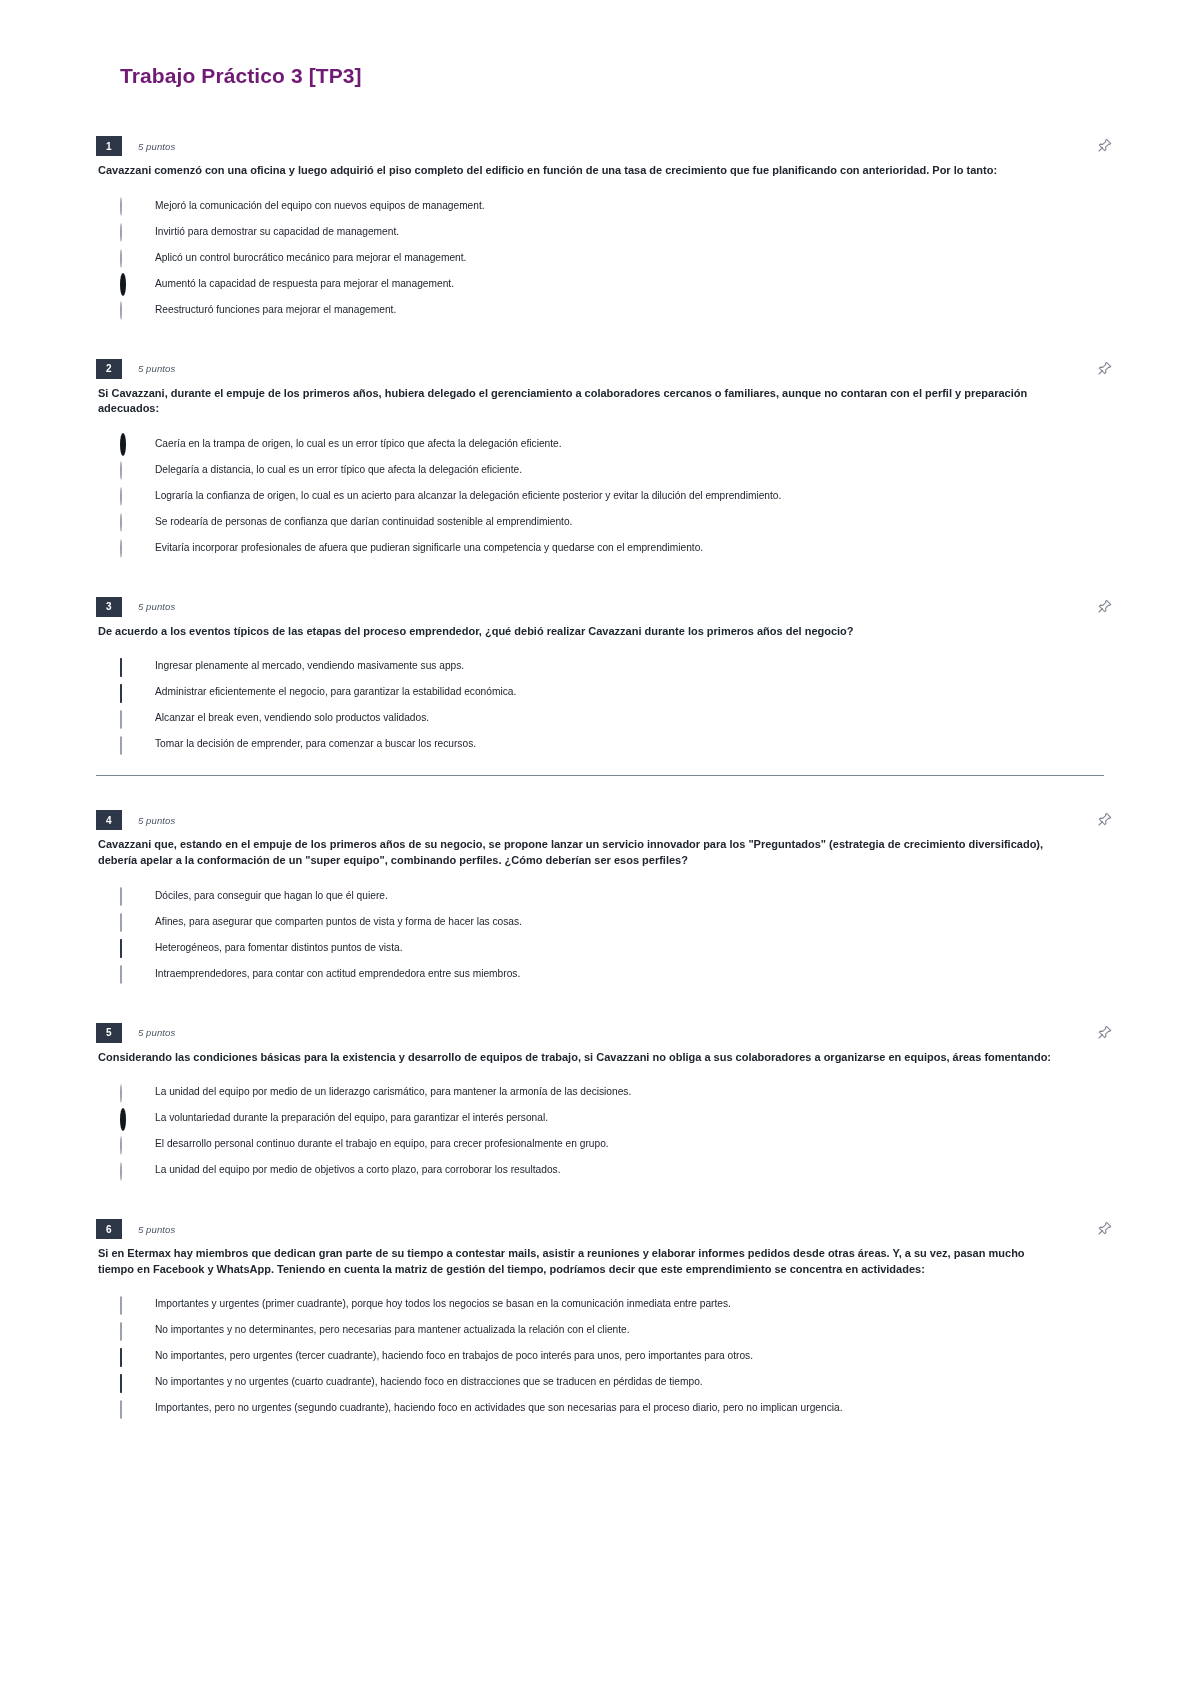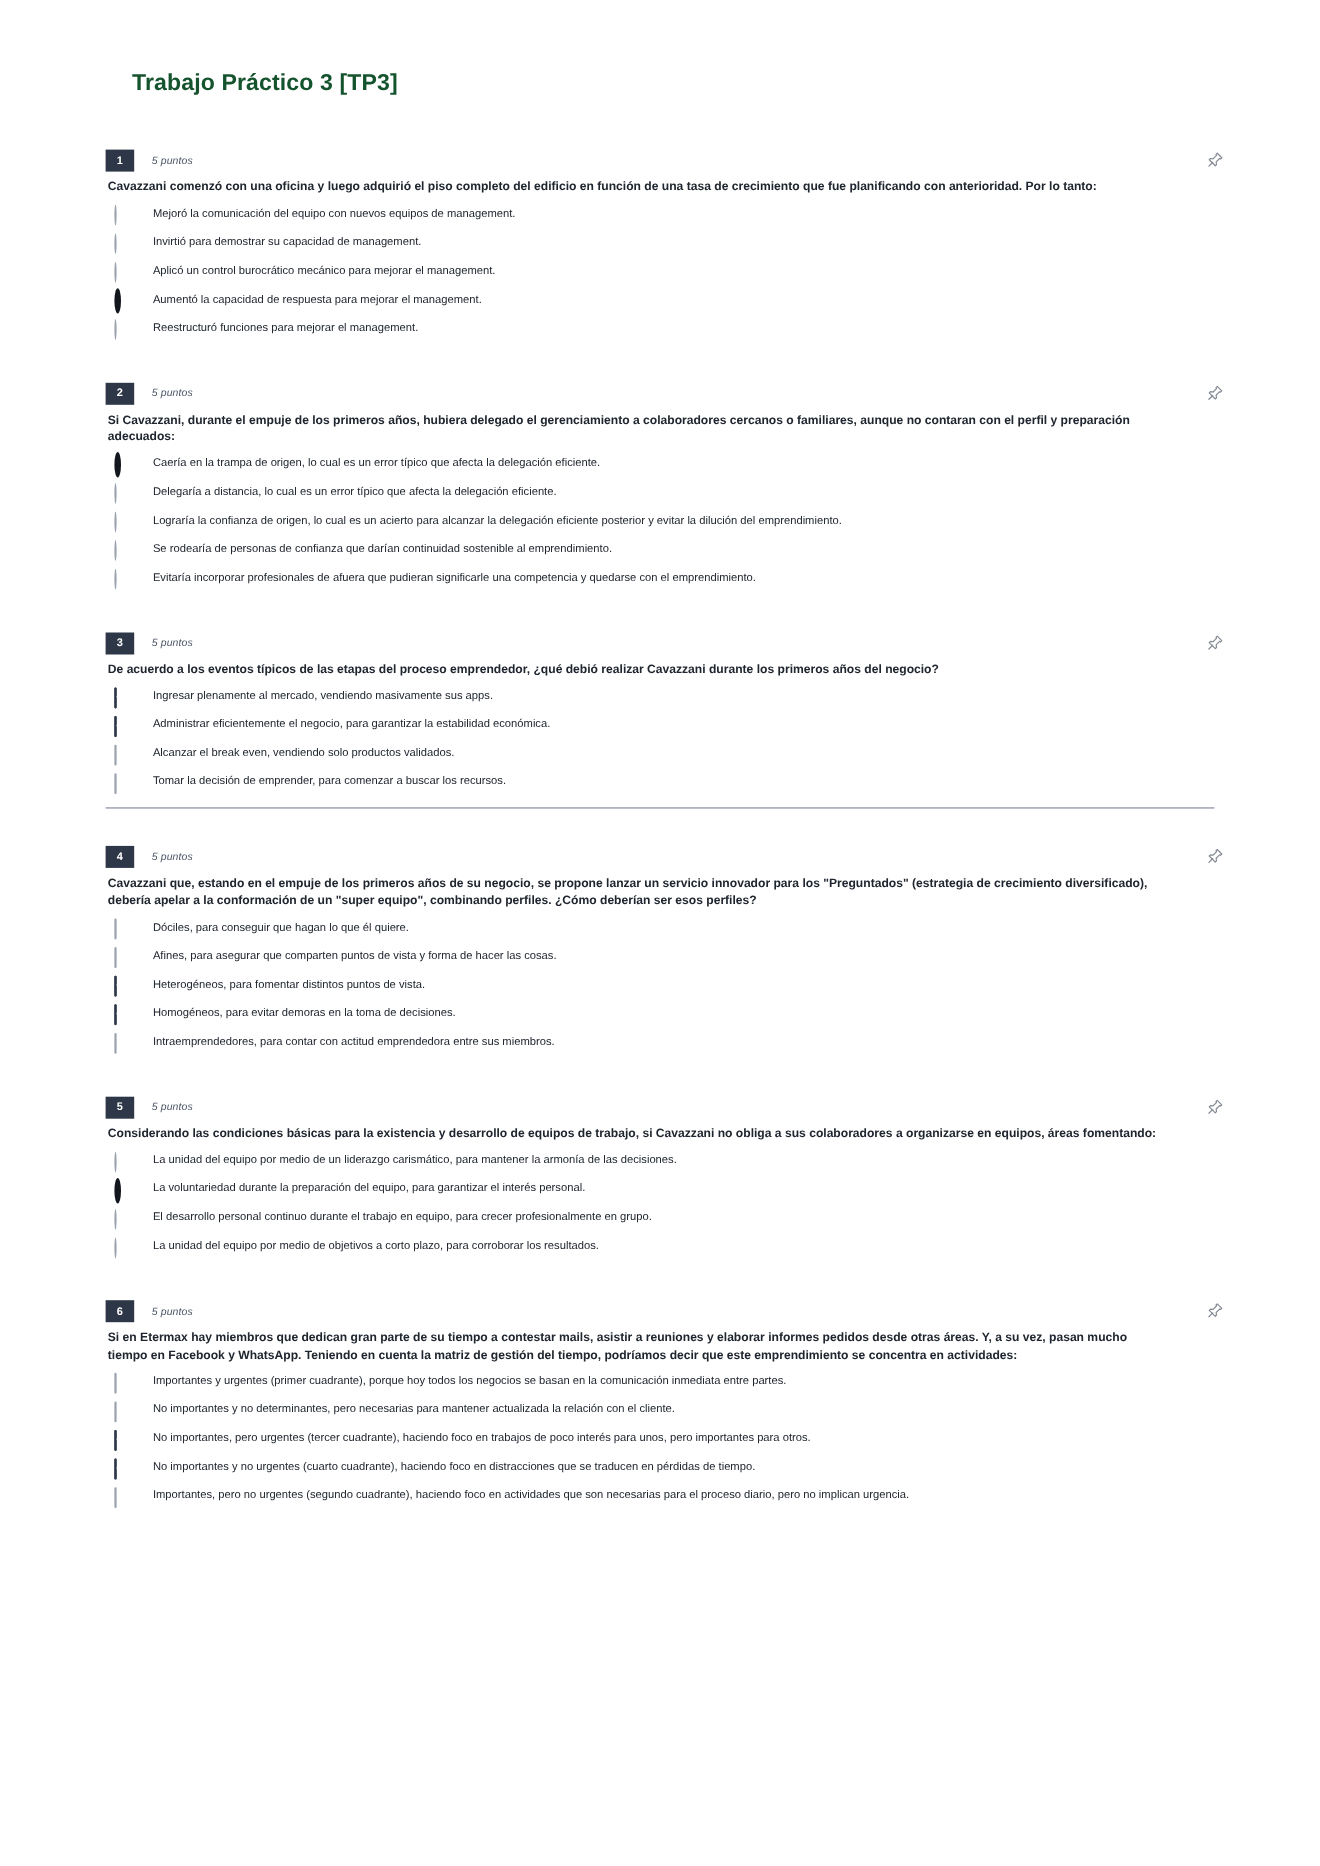--- a/index.html
+++ b/index.html
@@ -19,21 +19,21 @@
     width: 1200px;
     min-height: 1696px;
     box-sizing: border-box;
     padding: 56px 96px 40px 96px;
     background: #ffffff;
     position: relative;
   }
   .page-title {
     font-size: 21px;
     font-weight: bold;
-    color: #14532d;
+    color: #701a75;
     letter-spacing: 0.1px;
     margin: 8px 0 0 24px;
   }
   .questions {
     margin-top: 48px;
   }
   .question {
     position: relative;
     margin-bottom: 34px;
   }
@@ -74,21 +74,21 @@
   .q-pin svg { display: block; }
   .q-prompt {
     font-size: 11px;
     line-height: 1.42;
     color: #20262f;
     margin: 0 0 5px 2px;
     max-width: 962px;
     font-weight: bold;
   }
   .options {
-    margin: 0;
+    margin: 16px;
     padding: 0;
     list-style: none;
   }
   .option {
     display: flex;
     align-items: flex-start;
     min-height: 19px;
     padding: 3.5px 0;
   }
   .opt-control {
@@ -278,24 +278,20 @@
           </li>
           <li class="option">
             <span class="opt-control"><span class="checkbox"></span></span>
             <span class="opt-label">Afines, para asegurar que comparten puntos de vista y forma de hacer las cosas.</span>
           </li>
           <li class="option">
             <span class="opt-control"><span class="checkbox checked"></span></span>
             <span class="opt-label">Heterogéneos, para fomentar distintos puntos de vista.</span>
           </li>
           <li class="option">
-            <span class="opt-control"><span class="checkbox checked"></span></span>
-            <span class="opt-label">Homogéneos, para evitar demoras en la toma de decisiones.</span>
-          </li>
-          <li class="option">
             <span class="opt-control"><span class="checkbox"></span></span>
             <span class="opt-label">Intraemprendedores, para contar con actitud emprendedora entre sus miembros.</span>
           </li>
         </ul>
       </div>
       <div class="question">
         <div class="q-head">
           <div class="q-number">5</div>
           <div class="q-points">5 puntos</div>
           <div class="q-pin">

